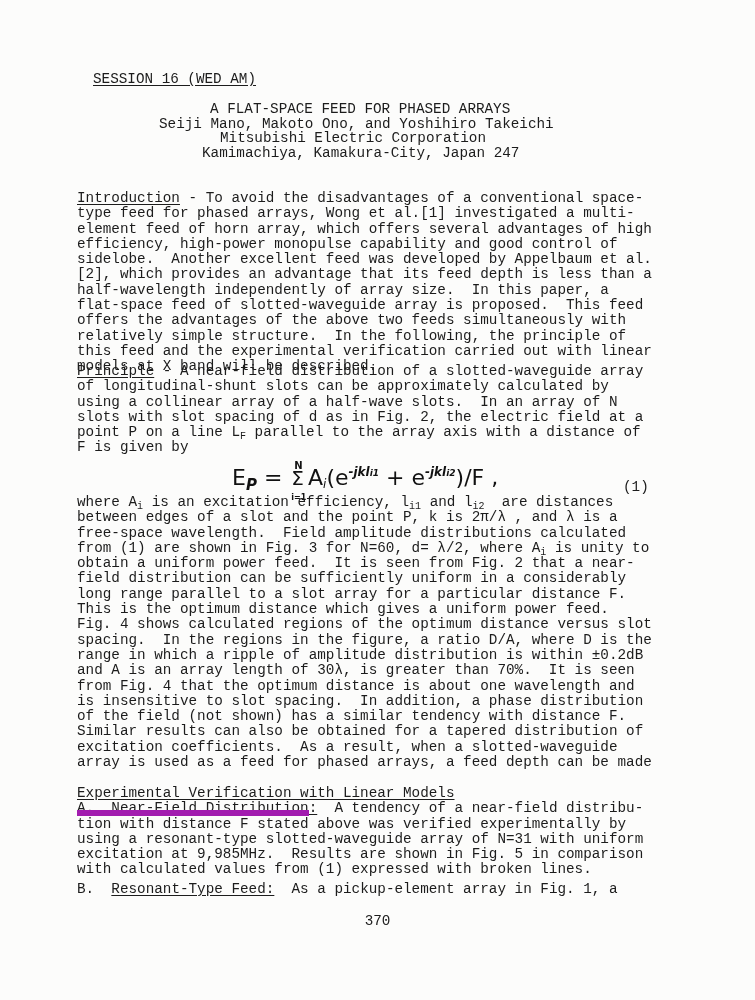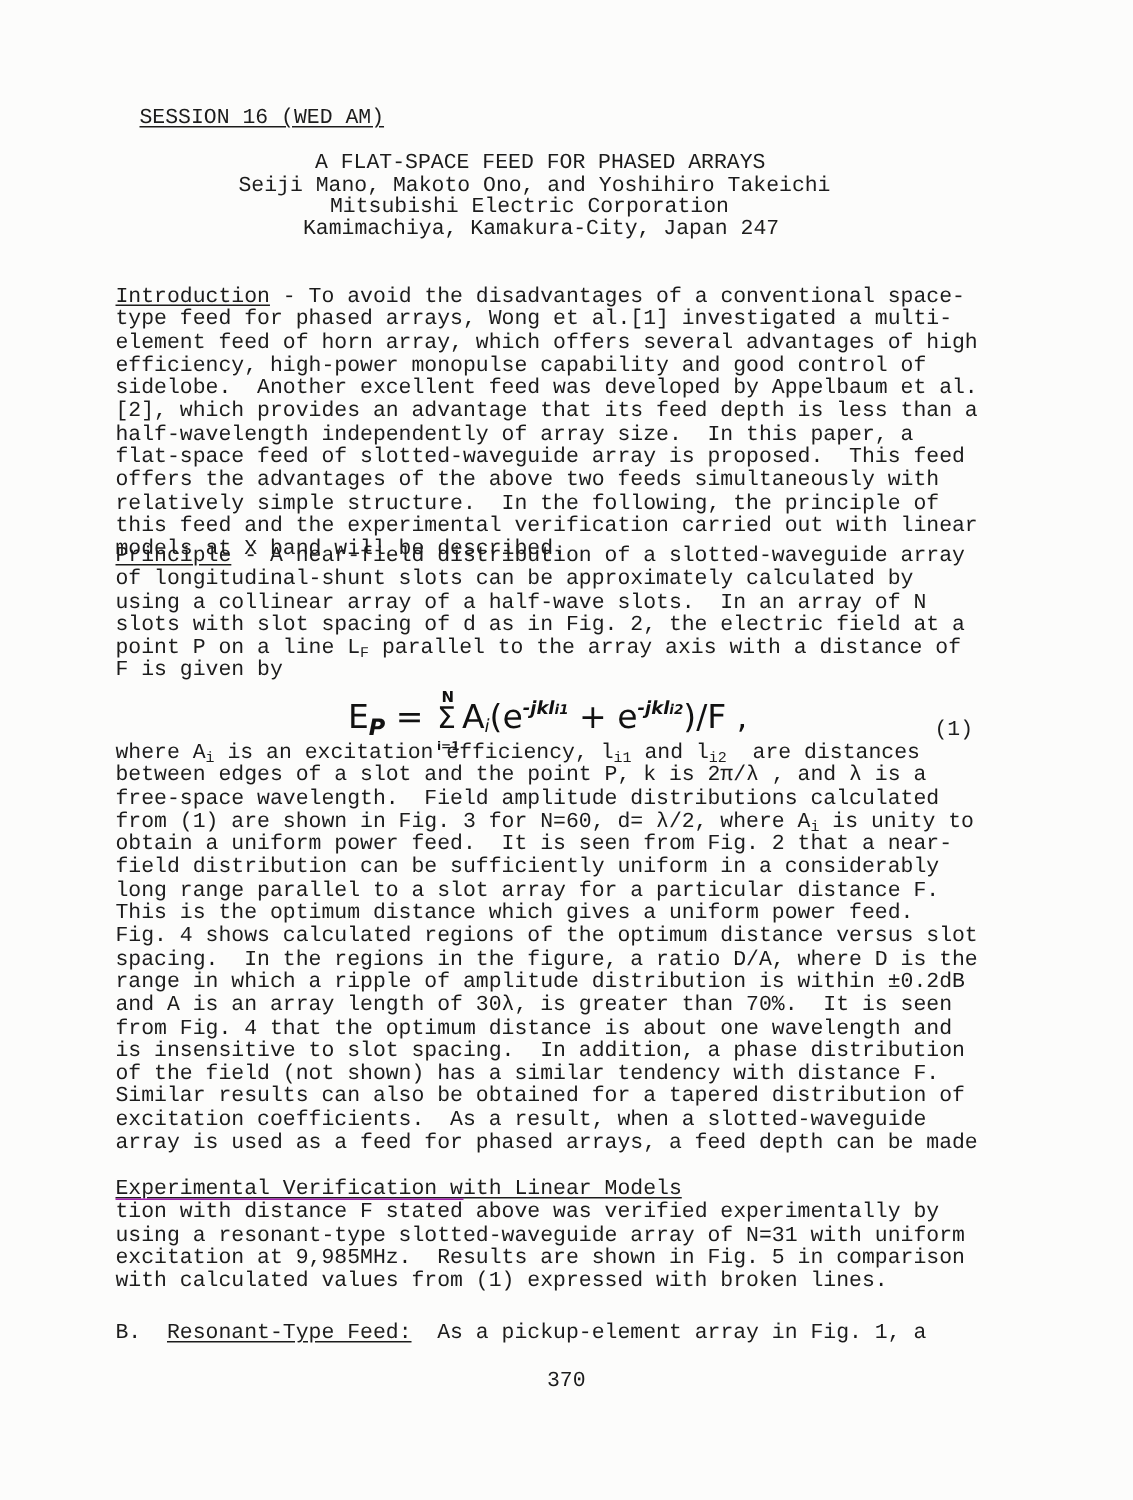--- a/index.html
+++ b/index.html
@@ -14,21 +14,21 @@
       overflow: hidden;
       color: #1c1c1c;
       font-family: "Liberation Mono", "DejaVu Sans Mono", monospace;
       font-size: 14.3px;
       line-height: 15.3px;
     }
     .abs { position: absolute; white-space: pre; }
     .ul { text-decoration: underline; text-underline-offset: 2px; }
     .block { position: absolute; left: 77px; width: 610px; }
     .line { display: block; white-space: pre; height: 15.3px; }
-    .overline-frag { border-top: 1px solid #a21caf; }
+    .overline-frag { border-top: 6px solid #a21caf; }
     sub { font-size: 10px; vertical-align: -3px; line-height: 0; }
     .eq {
       position: absolute;
       left: 232px;
       top: 466px;
       height: 34px;
       font-family: "DejaVu Sans", sans-serif;
       font-size: 22px;
       line-height: 24px;
       white-space: nowrap;
@@ -125,20 +125,21 @@
   <span class="line">from Fig. 4 that the optimum distance is about one wavelength and</span>
   <span class="line">is insensitive to slot spacing.  In addition, a phase distribution</span>
   <span class="line">of the field (not shown) has a similar tendency with distance F.</span>
   <span class="line">Similar results can also be obtained for a tapered distribution of</span>
   <span class="line">excitation coefficients.  As a result, when a slotted-waveguide</span>
   <span class="line">array is used as a feed for phased arrays, a feed depth can be made</span>
 </div>
 
 <div class="block" style="top:786px;">
   <span class="line ul">Experimental Verification with Linear Models</span>
+  <span class="line"><span>A.  </span><span class="ul">Near-Field Distribution:</span><span>  A tendency of a near-field distribu-</span></span>
   <span class="line"><span class="overline-frag">tion with distance F stated</span><span> above was verified experimentally by</span></span>
   <span class="line">using a resonant-type slotted-waveguide array of N=31 with uniform</span>
   <span class="line">excitation at 9,985MHz.  Results are shown in Fig. 5 in comparison</span>
   <span class="line">with calculated values from (1) expressed with broken lines.</span>
 </div>
 
 <div class="block" style="top:882px;">
   <span class="line"><span>B.  </span><span class="ul">Resonant-Type Feed:</span><span>  As a pickup-element array in Fig. 1, a</span></span>
 </div>
 

